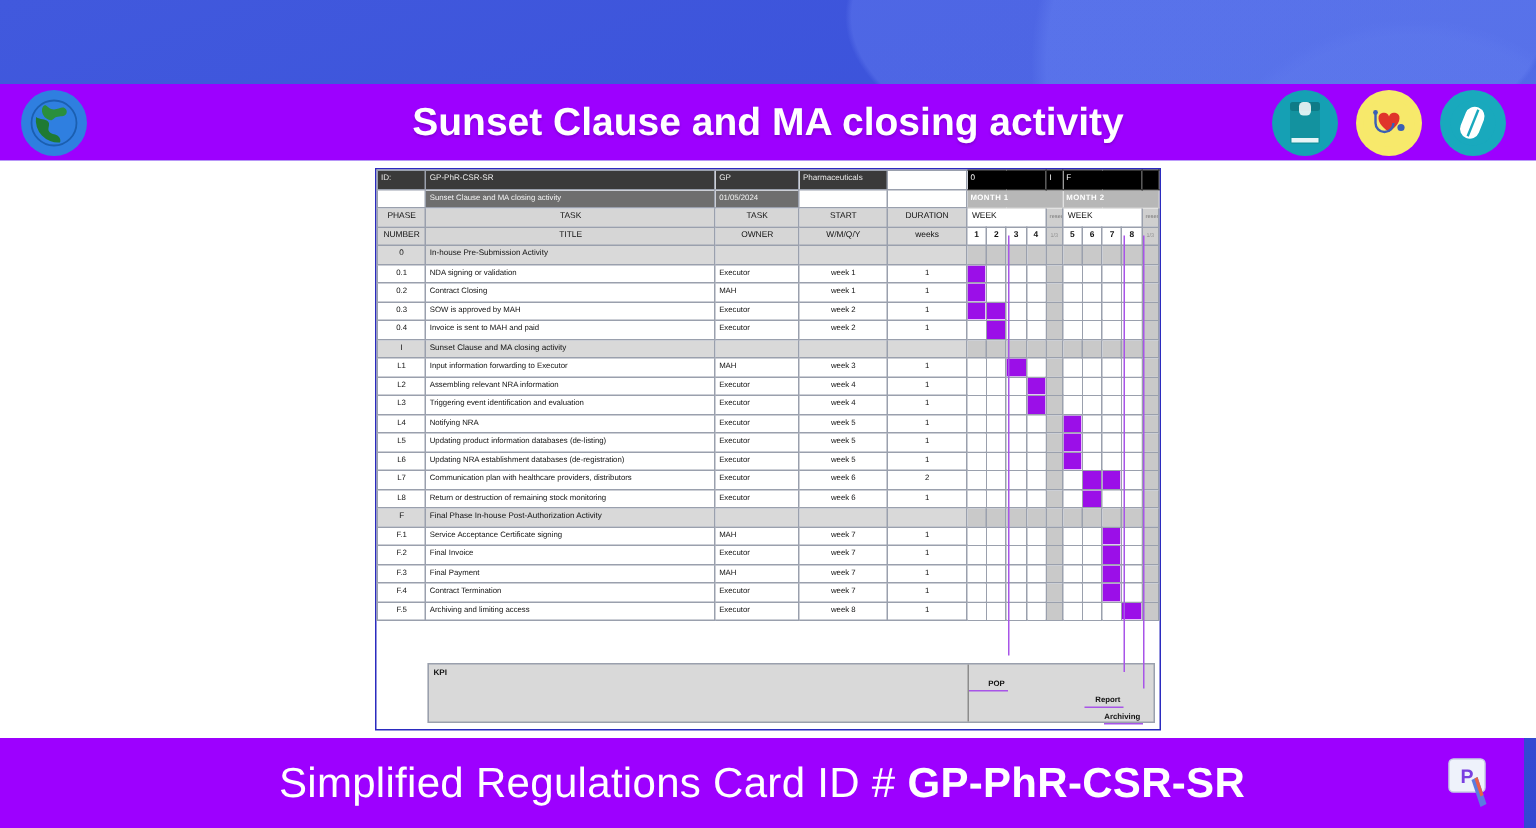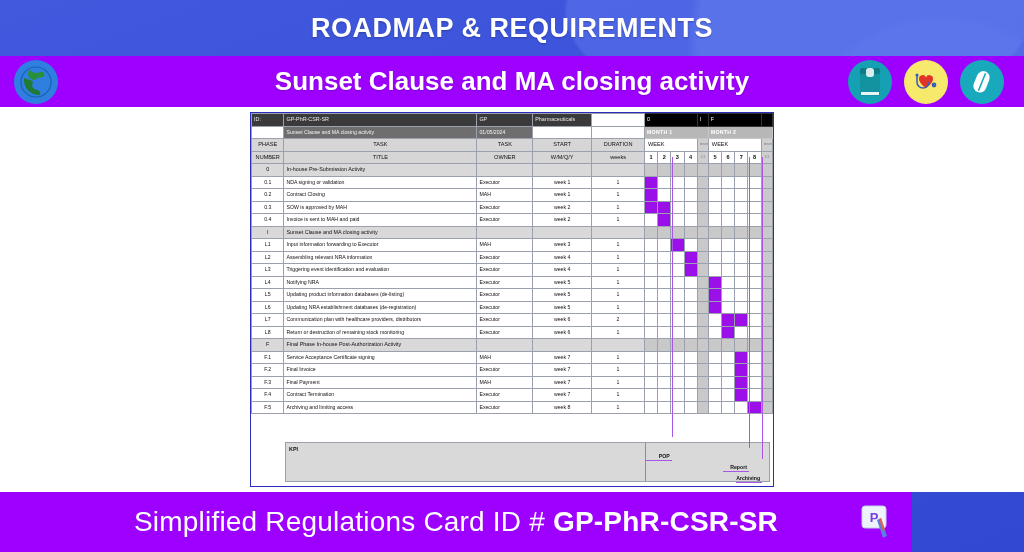--- a/index.html
+++ b/index.html
@@ -60,21 +60,21 @@
     position:absolute;left:0;top:107px;width:1024px;height:385px;
     background:#ffffff;
   }
   .sheet{
     position:absolute;left:250px;top:5px;width:524px;height:375px;
     background:#ffffff;border:1px solid #2b2bbf;box-sizing:border-box;
   }
 
   
   .botbar{
-    position:absolute;left:0;top:492px;width:912px;height:60px;background:#9d00ff;
+    position:absolute;left:0;top:492px;width:1016px;height:60px;background:#9d00ff;
     display:flex;align-items:center;justify-content:center;
   }
   .botbar .btxt{color:#fff;font-size:28px;letter-spacing:.2px;}
   .botbar .btxt b{font-weight:bold;}
   .ico-card{
     position:absolute;right:16px;top:8px;width:44px;height:44px;
     display:flex;align-items:center;justify-content:center;
   }
 
   
@@ -126,21 +126,20 @@
   .mstone{position:absolute;font-size:5.2px;font-weight:bold;color:#111;white-space:nowrap;}
   .vline{position:absolute;width:1px;background:#a855e8;}
   .uline{position:absolute;height:1px;background:#a855e8;}
 </style>
 </head>
 <body>
 
 <div class="app">
   <div class="bg"></div>
 
-  <div class="toptitle">ROADMAP &amp; REQUIREMENTS</div>
 
   <div class="subbar">
     <div class="ico ico-globe">
       <svg width="32" height="32" viewBox="0 0 32 32" aria-hidden="true">
         <circle cx="16" cy="16" r="15" fill="#2f7fe0"></circle>
         <path d="M4 12c3 2 6 1 8 3s-1 5 1 7 4 1 6 3 1 4 1 4A15 15 0 0 1 4 12z" fill="#1f7a33"></path>
         <path d="M10 4c2 1 3 3 6 3s5-2 7-1 2 4 0 5-5 0-7 2-3 1-5 0-3-4-3-5 0-3 2-4z" fill="#2a8f3c"></path>
         <circle cx="16" cy="16" r="15" fill="none" stroke="#1b5fb0" stroke-width="1.2"></circle>
       </svg>
     </div>

